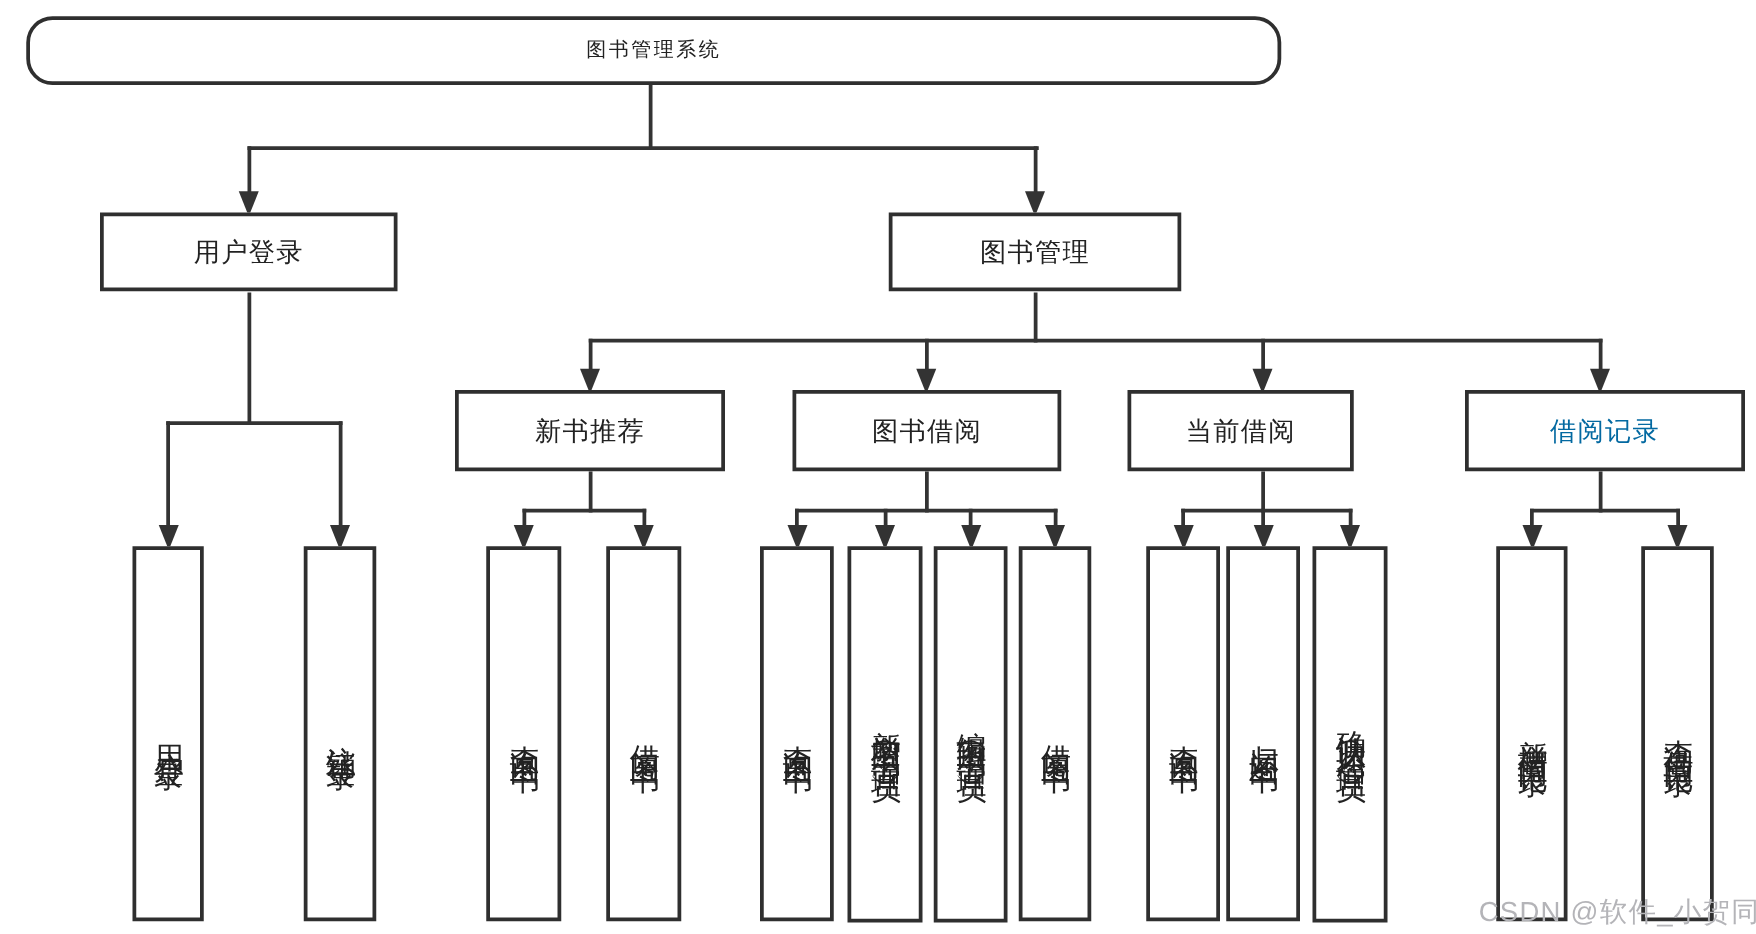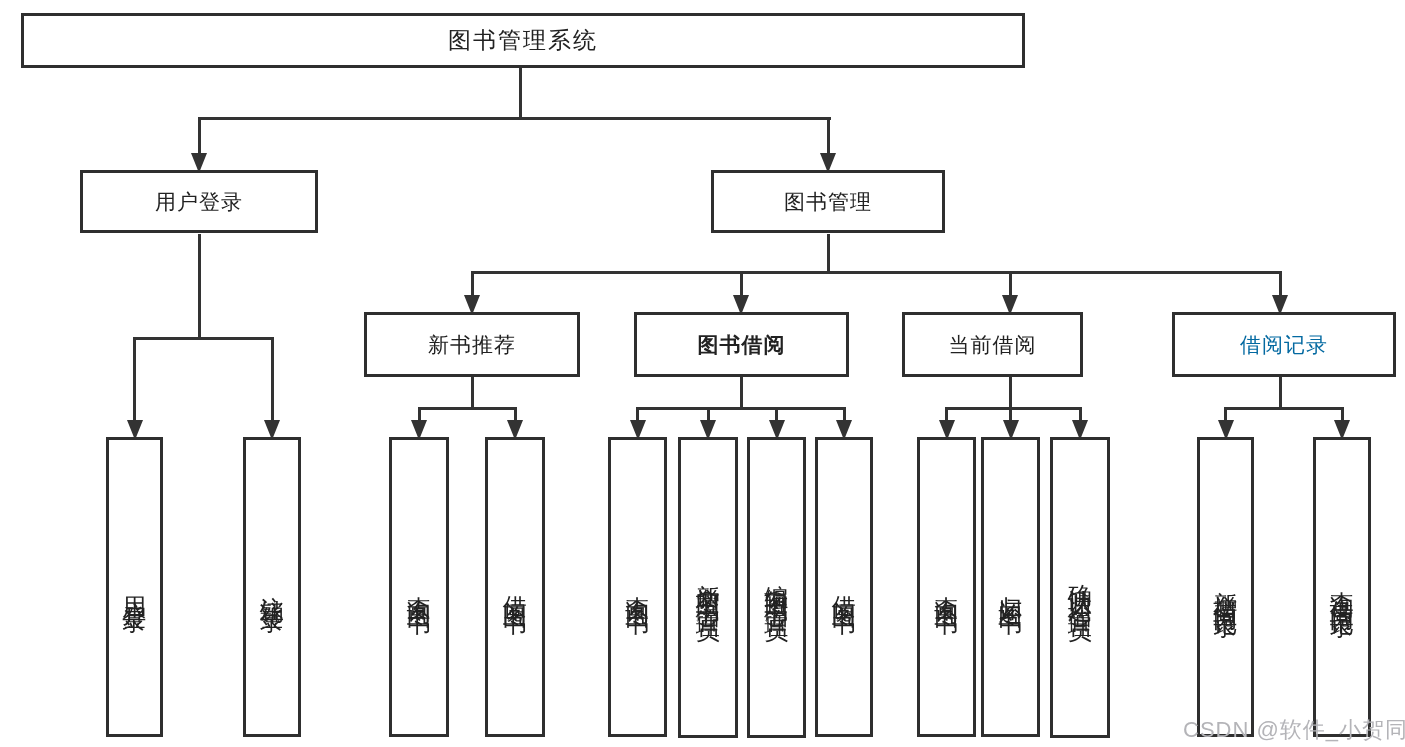--- a/index.html
+++ b/index.html
@@ -20,22 +20,23 @@
     justify-content:center;
     color:#222222;
     z-index:2;
   }
   .hbox{
     font-size:21px;
     letter-spacing:1px;
     white-space:nowrap;
   }
   .root{
-    font-size:23px;
+    font-size:16px;
     letter-spacing:2px;
+    border-radius:21px;
   }
   .vbox{
     writing-mode:vertical-rl;
     text-orientation:mixed;
     font-size:24px;
     letter-spacing:5px;
     line-height:1.15;
   }
   .cline{
     position:absolute;
@@ -65,21 +66,21 @@
 <body>
 
 <div id="canvas" style="background: rgb(255, 255, 255);">
 
   <div class="box hbox root" style="left: 21px; top: 13px; width: 1004px; height: 55px; border-color: rgb(47, 47, 47); color: rgb(34, 34, 34);">图书管理系统</div>
 
   <div class="box hbox" style="left: 80px; top: 170px; width: 238px; height: 63px; border-color: rgb(47, 47, 47); color: rgb(34, 34, 34);">用户登录</div>
   <div class="box hbox" style="left: 364px; top: 312px; width: 216px; height: 65px; border-color: rgb(47, 47, 47); color: rgb(34, 34, 34);">新书推荐</div>
 
   <div class="box hbox" style="left: 711px; top: 170px; width: 234px; height: 63px; border-color: rgb(47, 47, 47); color: rgb(34, 34, 34);">图书管理</div>
-  <div class="box hbox" style="left: 634px; top: 312px; width: 215px; height: 65px; border-color: rgb(47, 47, 47); color: rgb(34, 34, 34); font-weight: bold;">图书借阅</div>
+  <div class="box hbox" style="left: 634px; top: 312px; width: 215px; height: 65px; border-color: rgb(47, 47, 47); color: rgb(34, 34, 34);">图书借阅</div>
   <div class="box hbox" style="left: 902px; top: 312px; width: 181px; height: 65px; border-color: rgb(47, 47, 47); color: rgb(34, 34, 34);">当前借阅</div>
   <div class="box hbox" style="left: 1172px; top: 312px; width: 224px; height: 65px; border-color: rgb(47, 47, 47); color: #0369a1;">借阅记录</div>
 
   <div class="box vbox" style="left: 106px; top: 437px; width: 57px; height: 300px; border-color: rgb(47, 47, 47); color: rgb(34, 34, 34);">用户登录</div>
   <div class="box vbox" style="left: 243px; top: 437px; width: 58px; height: 300px; border-color: rgb(47, 47, 47); color: rgb(34, 34, 34);">注销登录</div>
 
   <div class="box vbox" style="left: 389px; top: 437px; width: 60px; height: 300px; border-color: rgb(47, 47, 47); color: rgb(34, 34, 34);">查询图书</div>
   <div class="box vbox" style="left: 485px; top: 437px; width: 60px; height: 300px; border-color: rgb(47, 47, 47); color: rgb(34, 34, 34);">借阅图书</div>
 
   <div class="box vbox" style="left: 608px; top: 437px; width: 59px; height: 300px; border-color: rgb(47, 47, 47); color: rgb(34, 34, 34);">查询图书</div>

